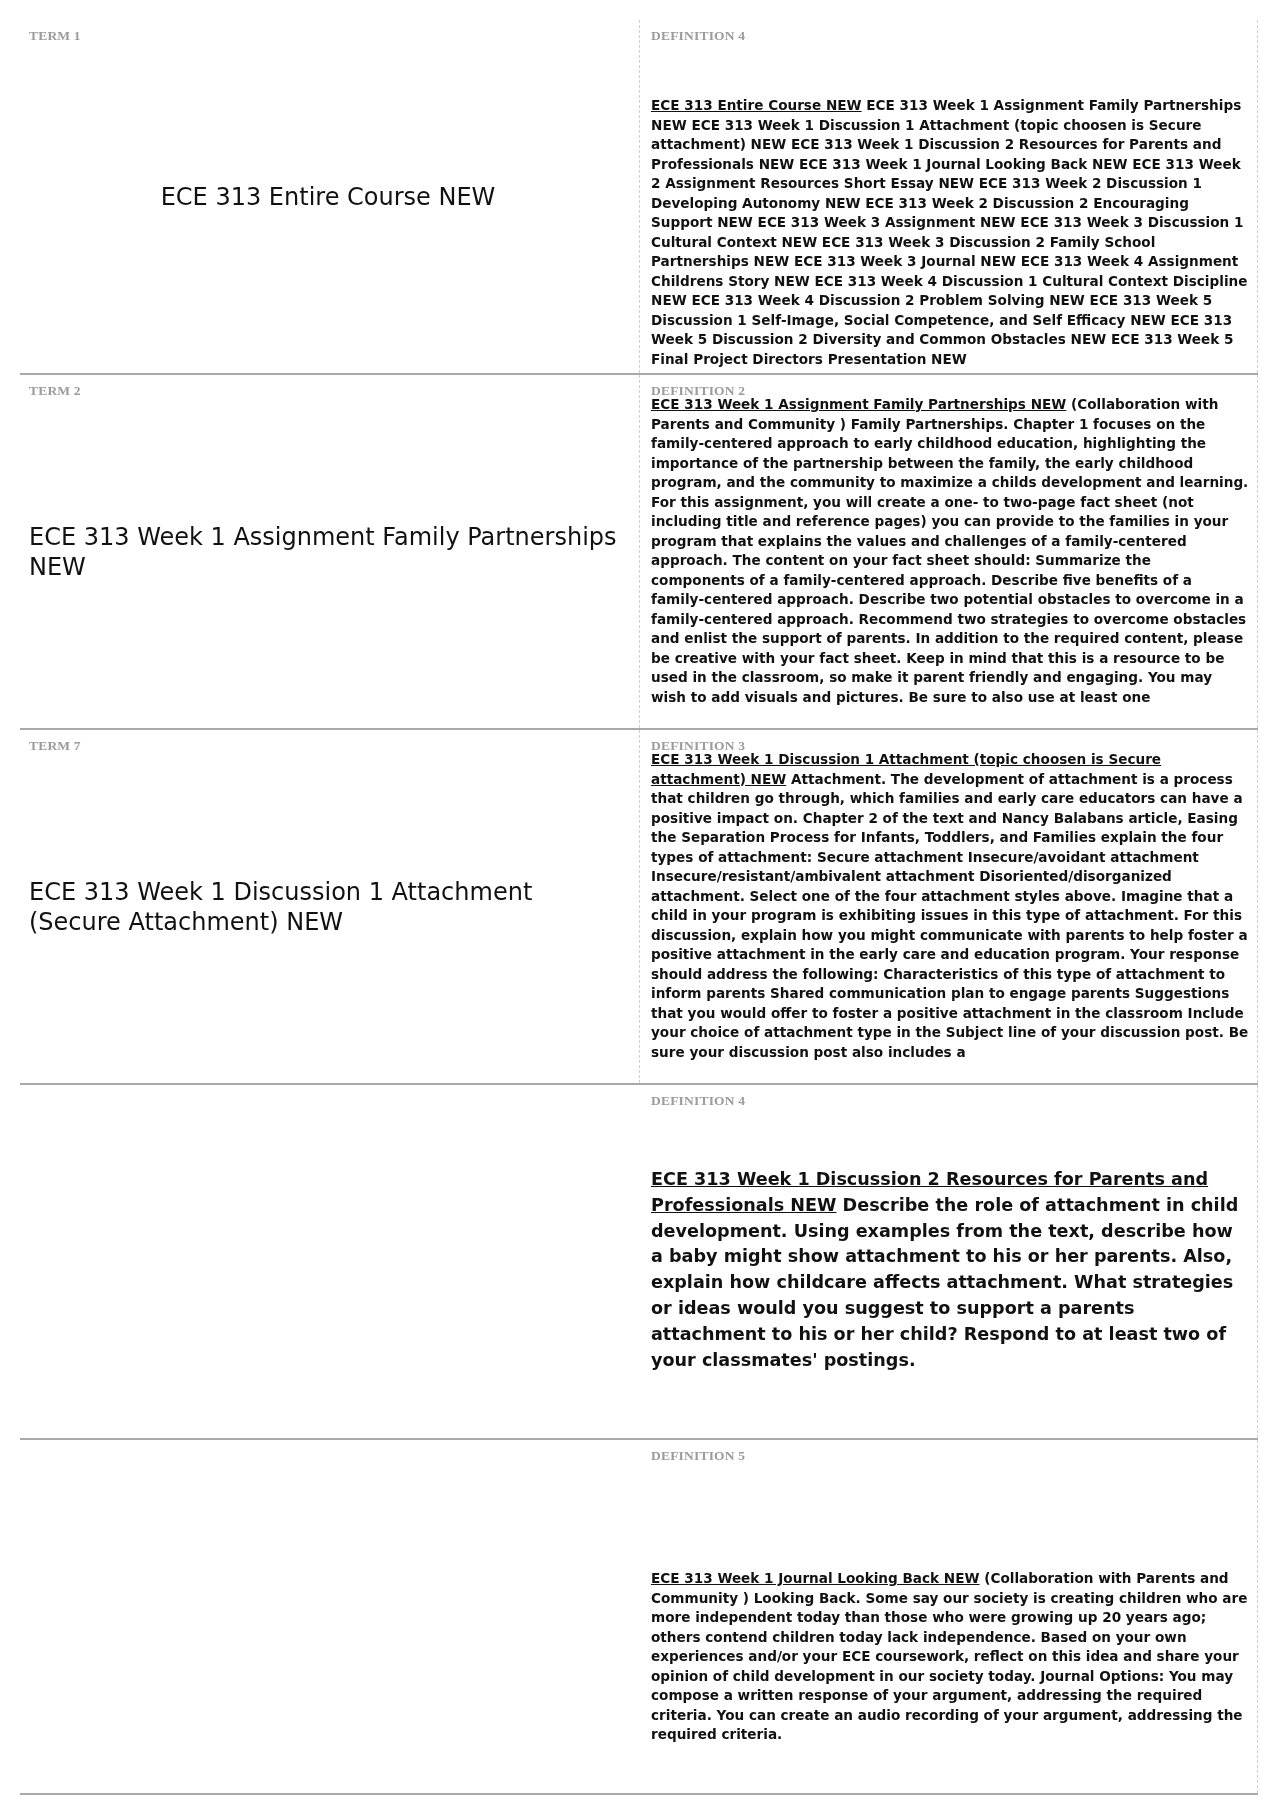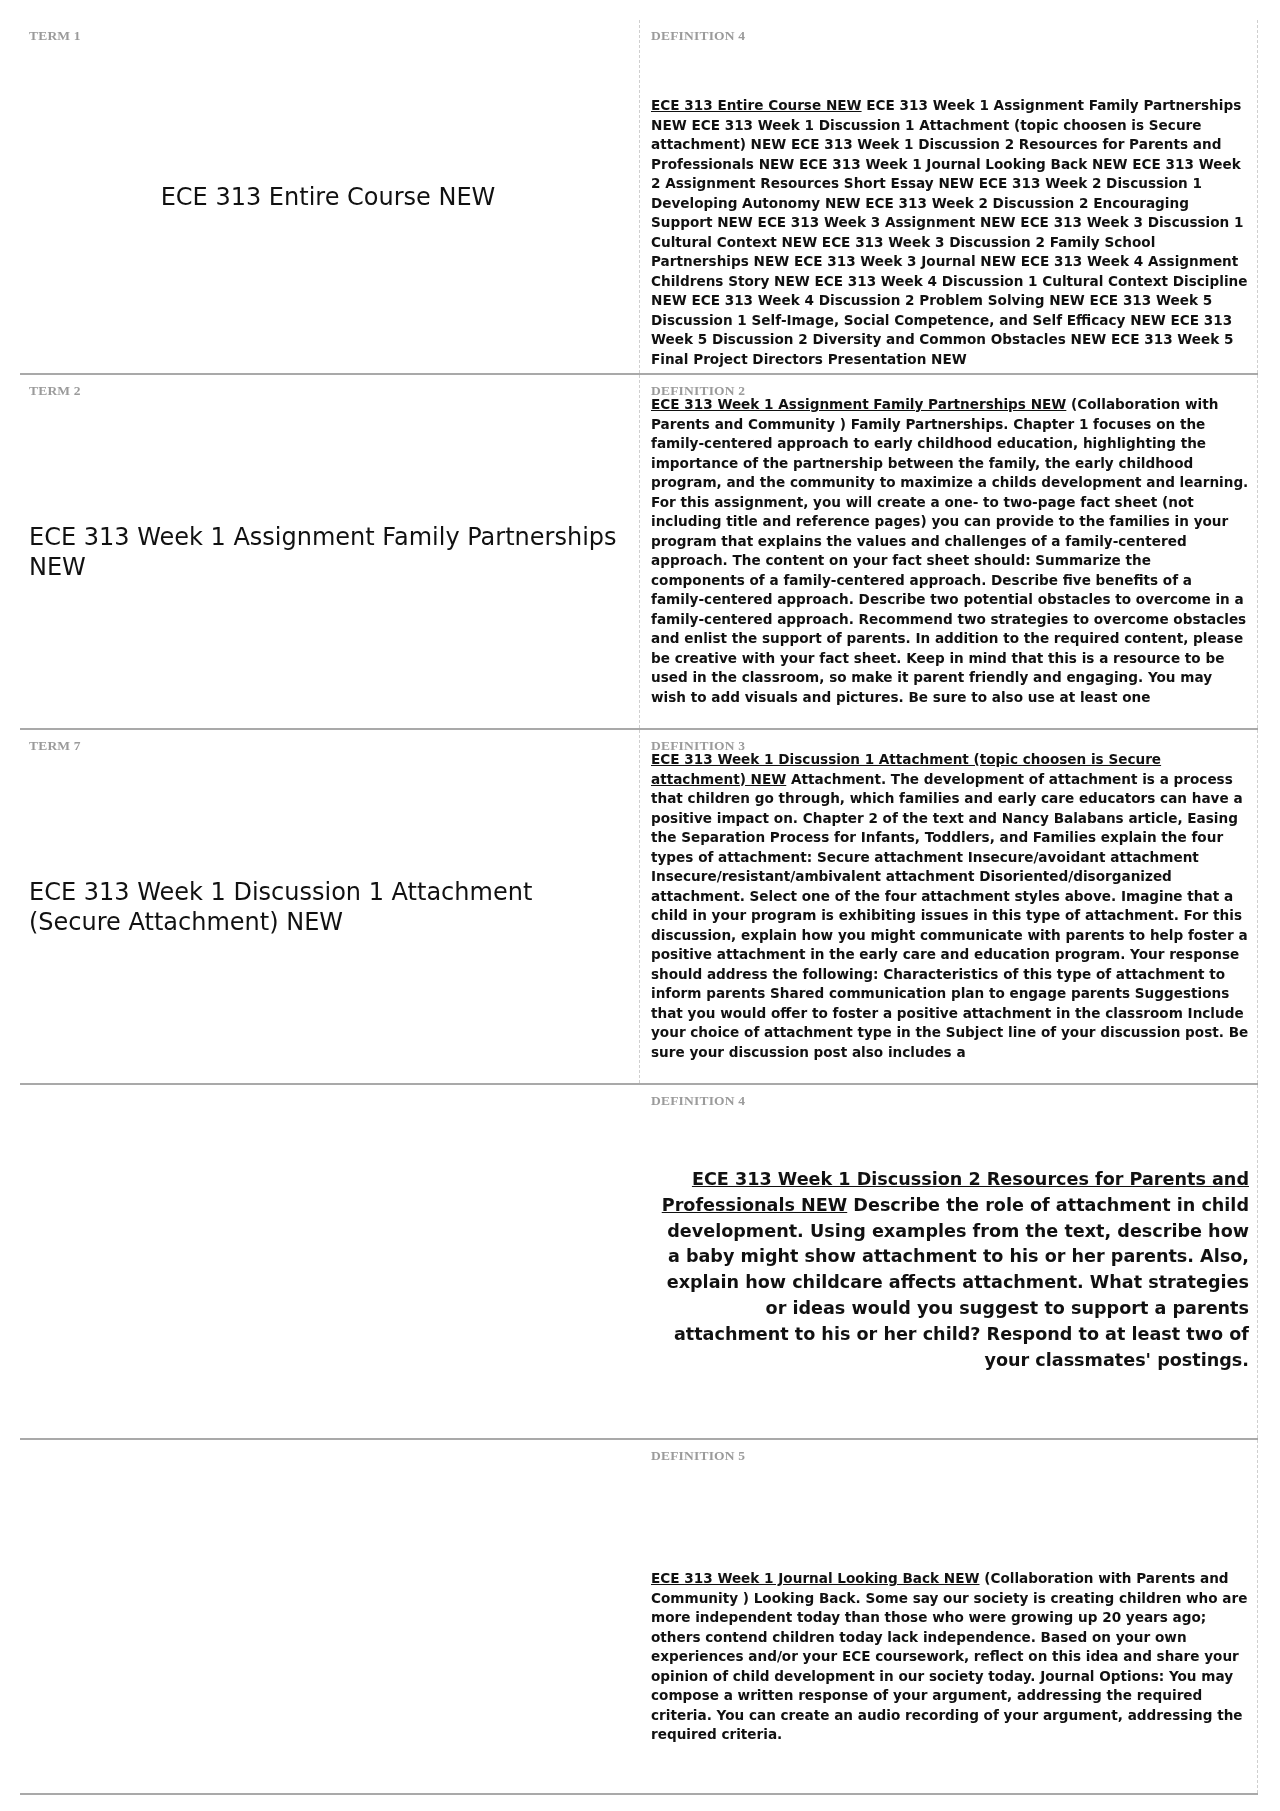--- a/index.html
+++ b/index.html
@@ -82,21 +82,21 @@
       text-decoration: underline;
       color: #111;
       cursor: pointer;
     }
     .def-body.top-a { top: 48px; margin-top: 28px; }
     .def-body.top-b { top: 20px; }
     .def-body.large {
       font-size: 17.6px;
       line-height: 25.8px;
     }
-    .def-body.vcenter-4 { top: 82px; text-align: right; }
+    .def-body.vcenter-4 { top: 82px; }
     .def-body.vcenter-5 { top: 89px; margin-top: 40px; }
   </style>
 </head>
 <body>
 
 <div class="sheet">
 
   <div class="row">
     <div class="term-cell">
       <div class="label">TERM 1</div>

